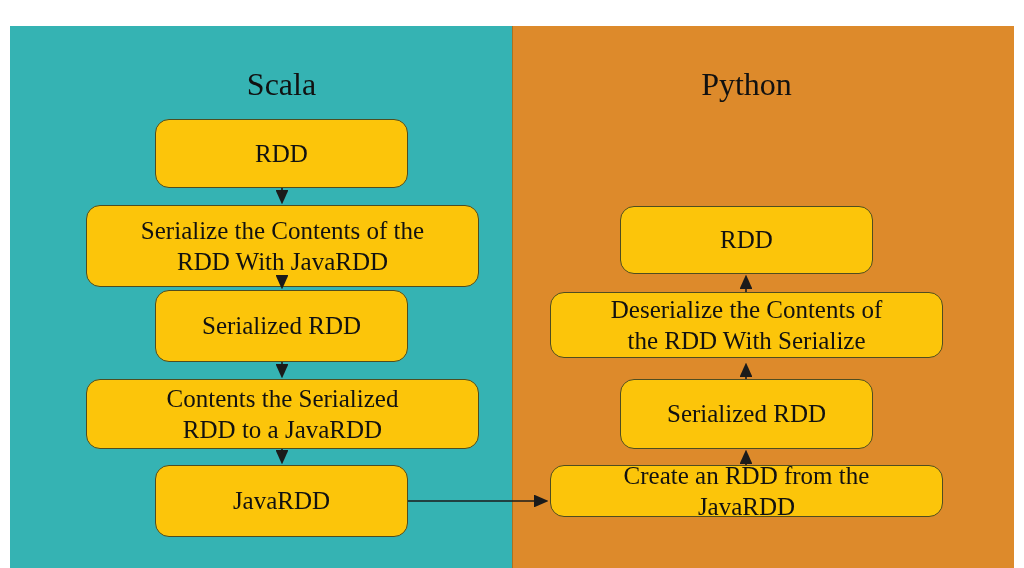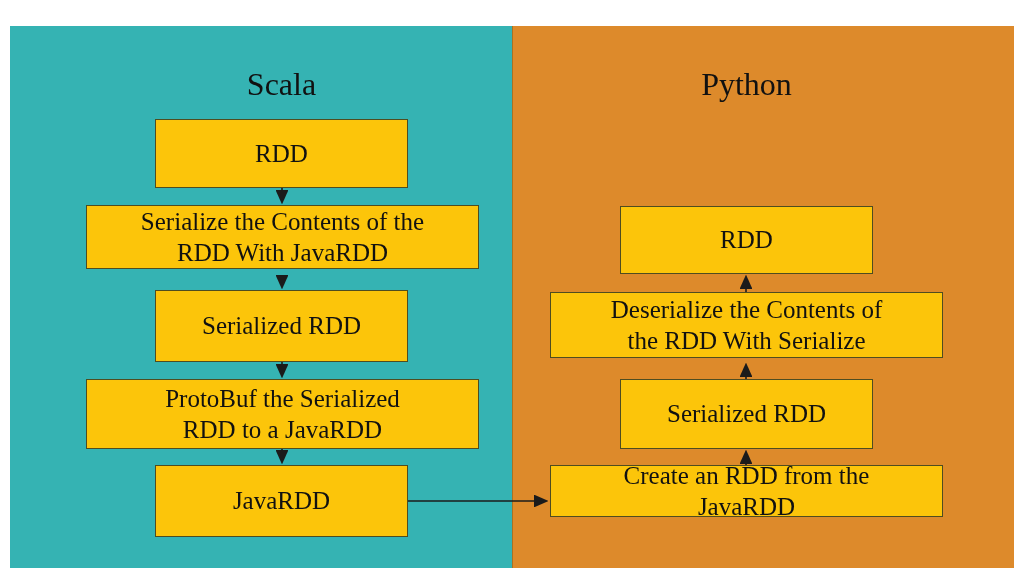--- a/index.html
+++ b/index.html
@@ -37,21 +37,21 @@
     color:var(--text);
     top:50px;
   }
   .title-scala{left:155px;}
   .title-python{left:620px;}
   .box{
     position:absolute;
     box-sizing:border-box;
     background:var(--box-fill);
     border:1px solid var(--box-border);
-    border-radius:0;
+    border-radius:14px;
     display:flex;
     flex-direction:column;
     align-items:center;
     justify-content:center;
     text-align:center;
     font-size:25px;
     line-height:1.26;
     color:var(--text);
   }
   .box span{display:block;white-space:nowrap;}
@@ -72,31 +72,31 @@
     <div class="panel panel-right"></div>
   </div>
 
   <div class="title title-scala">Scala</div>
   <div class="title title-python">Python</div>
 
   <div class="box" style="left:155px;top:103px;width:253px;height:69px">
     <span>RDD</span>
   </div>
 
-  <div class="box" style="left:86px;top:189px;width:393px;height:64px">
+  <div class="box" style="left:86px;top:189px;width:393px;height:82px">
     <span>Serialize the Contents of the</span>
     <span>RDD With JavaRDD</span>
   </div>
 
   <div class="box" style="left:155px;top:274px;width:253px;height:72px">
     <span>Serialized RDD</span>
   </div>
 
   <div class="box" style="left:86px;top:363px;width:393px;height:70px">
-    <span>ProtoBuf the Serialized</span>
+    <span>Contents the Serialized</span>
     <span>RDD to a JavaRDD</span>
   </div>
 
   <div class="box" style="left:155px;top:449px;width:253px;height:72px">
     <span>JavaRDD</span>
   </div>
 
   <div class="box" style="left:620px;top:190px;width:253px;height:68px">
     <span>RDD</span>
   </div>

